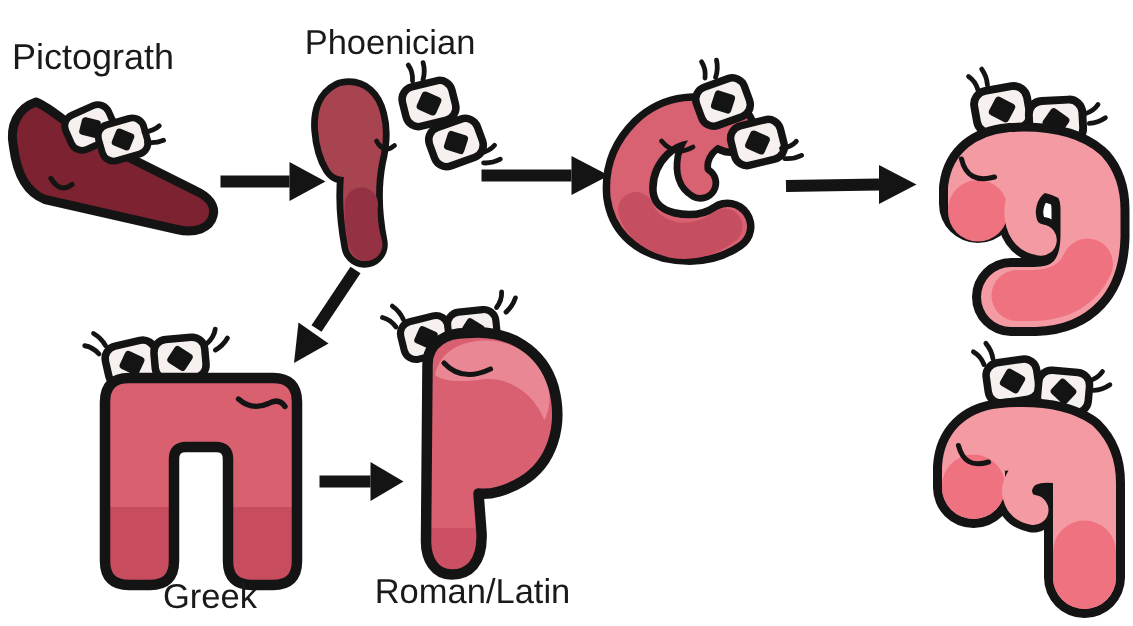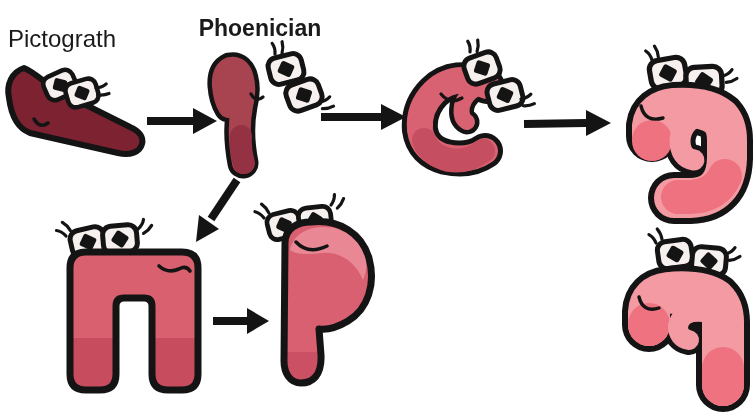--- a/index.html
+++ b/index.html
@@ -12,21 +12,21 @@
   }
   .canvas svg{position:absolute;left:0;top:0;}
   .stage-label{
     position:absolute;
     color:#1a1a1a;
     font-weight:500;
     white-space:nowrap;
     letter-spacing:0px;
   }
   .label-pictograph{left:8px;top:25px;font-size:24px;}
-  .label-phoenician{left:260px;top:15px;font-size:23px;transform:translateX(-50%);font-weight:bold;}
+  .label-phoenician{left:260px;top:15px;font-size:23px;transform:translateX(-50%);}
   .label-late-hebrew{left:468px;top:29px;font-size:22px;transform:translateX(-50%);}
   .label-modern-hebrew{left:662px;top:32px;font-size:22px;transform:translateX(-50%);}
   .label-greek{left:140px;top:384px;font-size:23px;transform:translateX(-50%);}
   .label-roman-latin{left:315px;top:381px;font-size:23px;transform:translateX(-50%);}
 </style>
 </head>
 <body>
 
 <div class="canvas">
 
@@ -143,14 +143,16 @@
       <path d="M649 325 L649 312 Q650 295 668 293 Q700 290 715 300 Q723 308 723 322 L723 385" stroke="#f49aa3" stroke-width="42"></path>
       <path d="M649 325 L649 324" stroke="#ee7280" stroke-width="42"></path>
       <path d="M723 385 L723 368" stroke="#ee7280" stroke-width="42"></path>
       <path d="M703 312 Q681 310 678 326 Q678 338 689 340" stroke="#f49aa3" stroke-width="20"></path>
       <path d="M639 297 Q643 313 659 308" stroke="#141414" stroke-width="3.4"></path>
     </g>
   </svg>
 
   <div class="stage-label label-pictograph">Pictograth</div>
   <div class="stage-label label-phoenician">Phoenician</div>
+  <div class="stage-label label-greek">Greek</div>
+  <div class="stage-label label-roman-latin">Roman/Latin</div>
 
 </div>
 
 </body></html>

